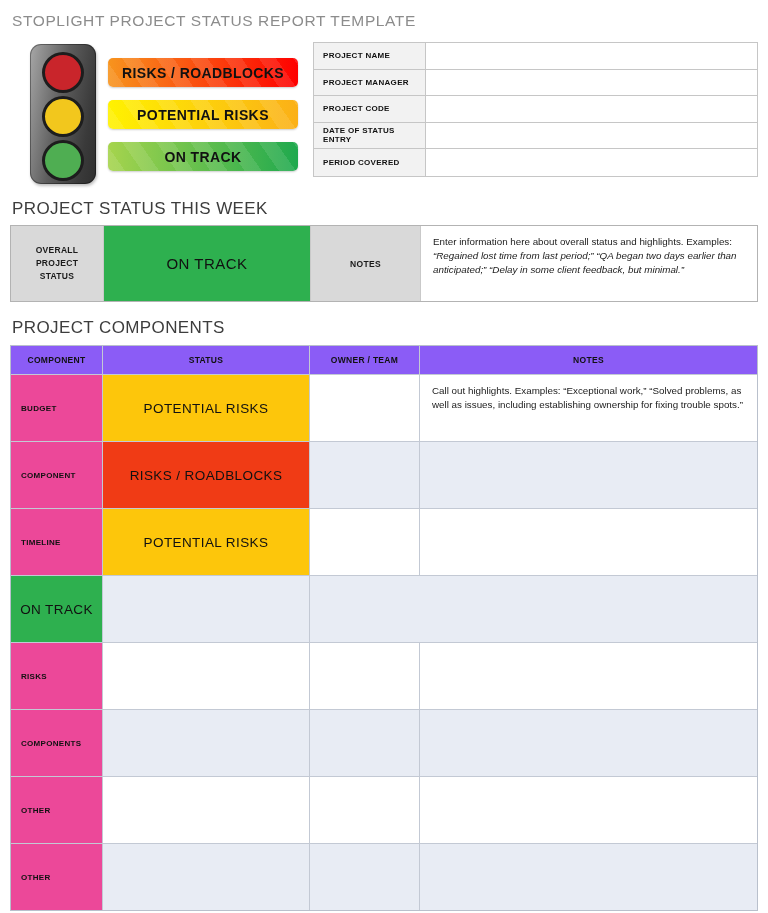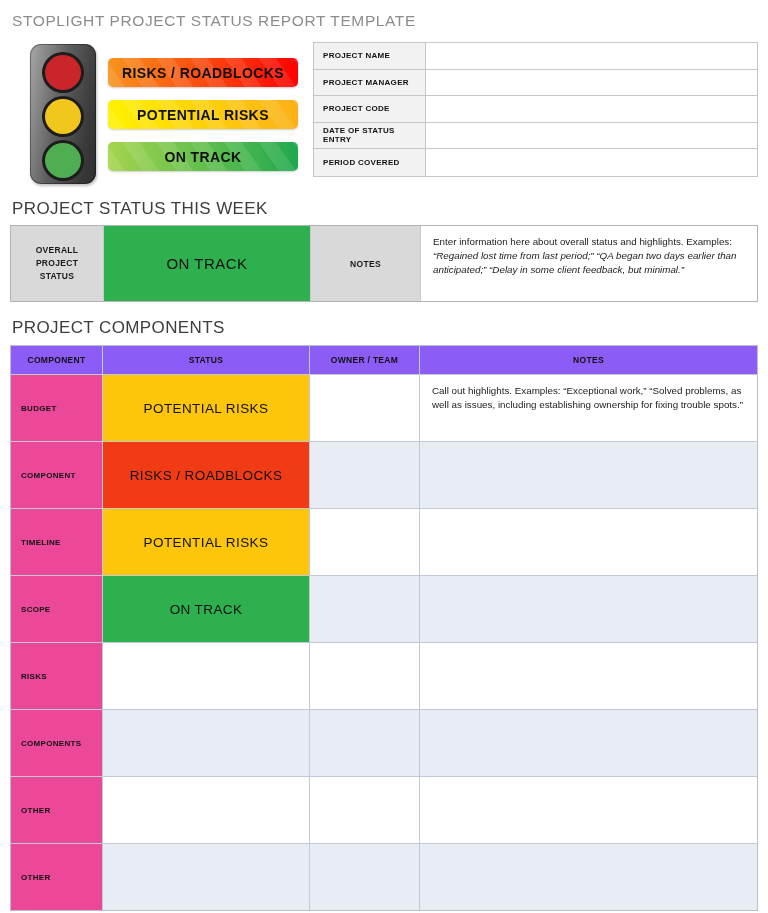--- a/index.html
+++ b/index.html
@@ -204,21 +204,20 @@
     </div>
 
     <div class="comp-row">
       <div class="comp-cell comp-component">TIMELINE</div>
       <div class="comp-cell comp-status halftone" style="background-color: rgb(253, 198, 11);">POTENTIAL RISKS</div>
       <div class="comp-cell"></div>
       <div class="comp-cell comp-notes"></div>
     </div>
 
     <div class="comp-row">
-      <div class="comp-cell comp-component">SCOPE</div>
       <div class="comp-cell comp-status halftone" style="background-color: rgb(46, 176, 79);">ON TRACK</div>
       <div class="comp-cell"></div>
       <div class="comp-cell comp-notes"></div>
     </div>
 
     <div class="comp-row">
       <div class="comp-cell comp-component">RISKS</div>
       <div class="comp-cell comp-status"></div>
       <div class="comp-cell"></div>
       <div class="comp-cell comp-notes"></div>

